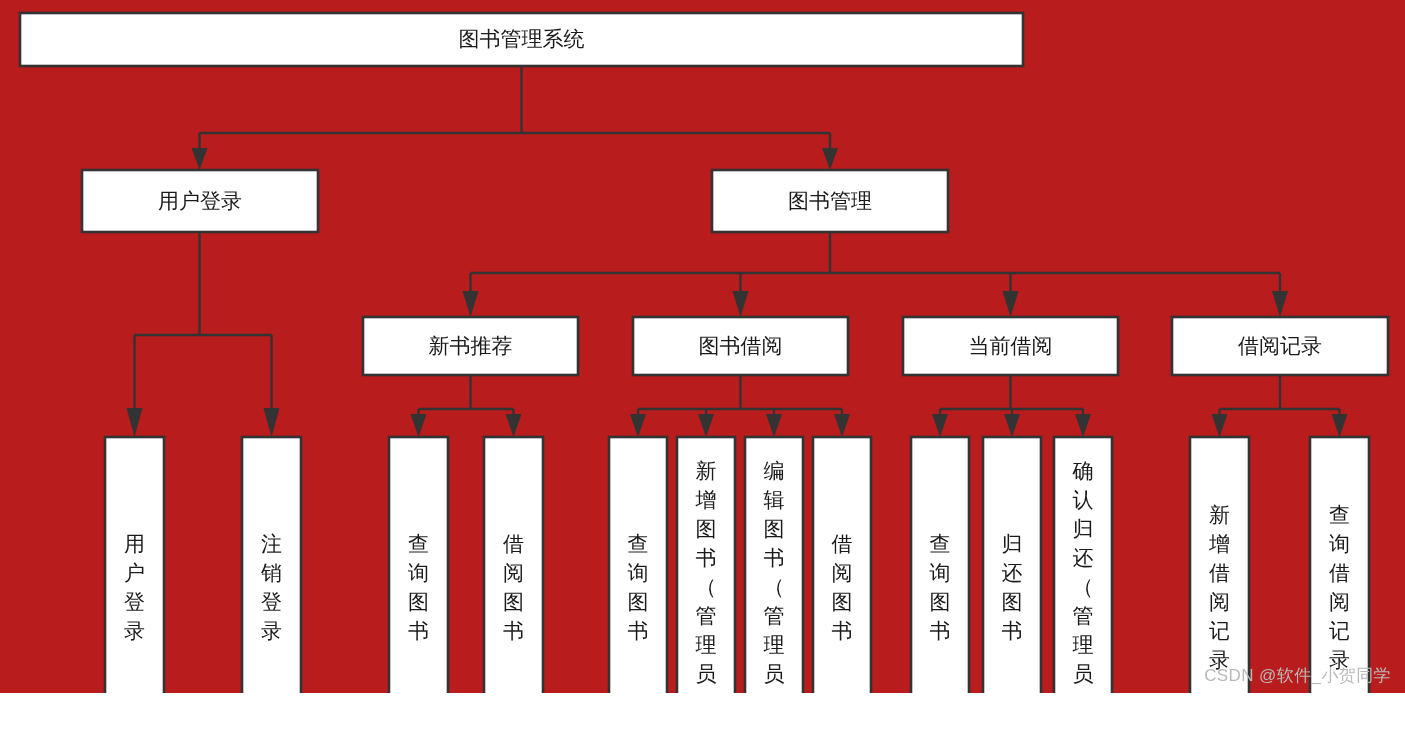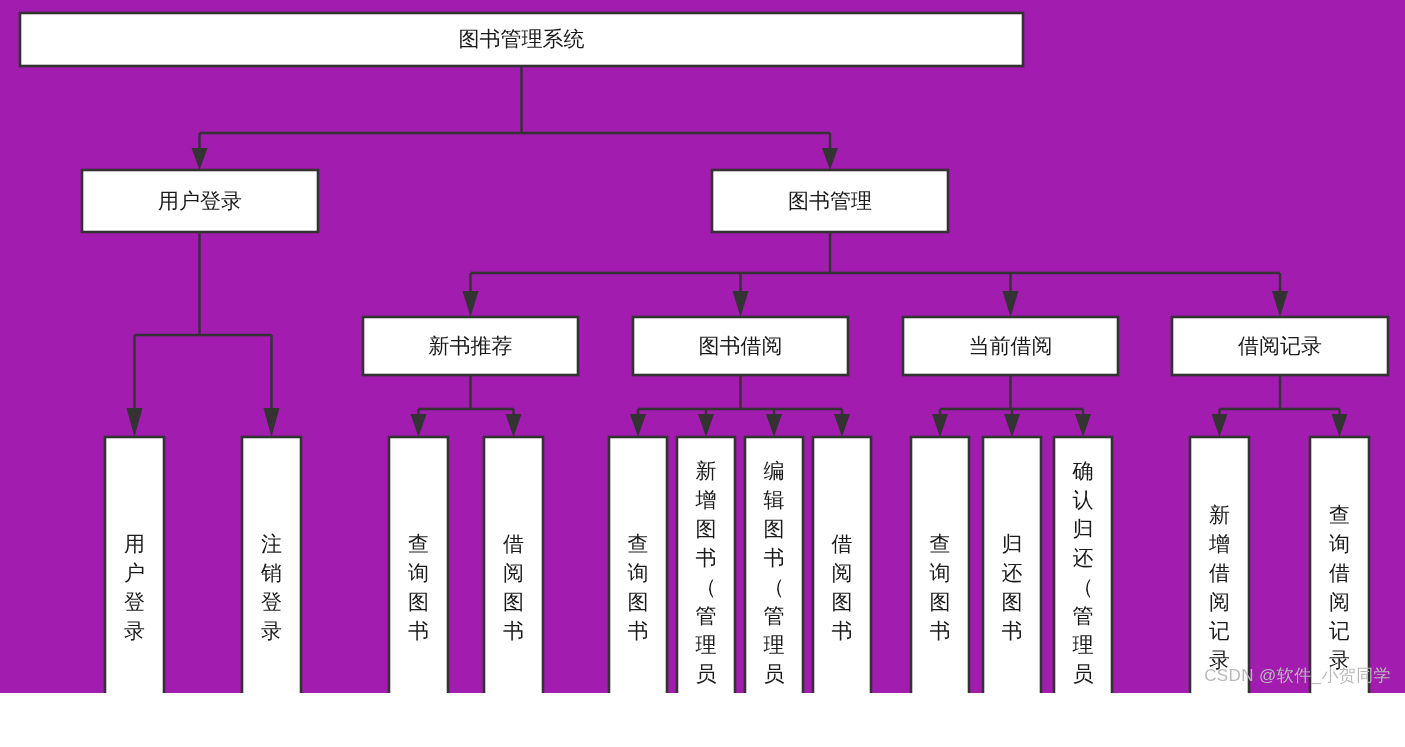--- a/index.html
+++ b/index.html
@@ -8,21 +8,21 @@
     padding: 0;
     background: #ffffff;
   }
   body {
     font-family: "Liberation Sans", "DejaVu Sans", sans-serif;
   }
   #canvas {
     position: relative;
     width: 1405px;
     height: 693px;
-    background: #a21caf;
+    background: #b91c1c;
     overflow: hidden;
   }
   svg#diagram {
     position: absolute;
     left: 0;
     top: 0;
     width: 1405px;
     height: 747px;
   }
   .node-rect {

